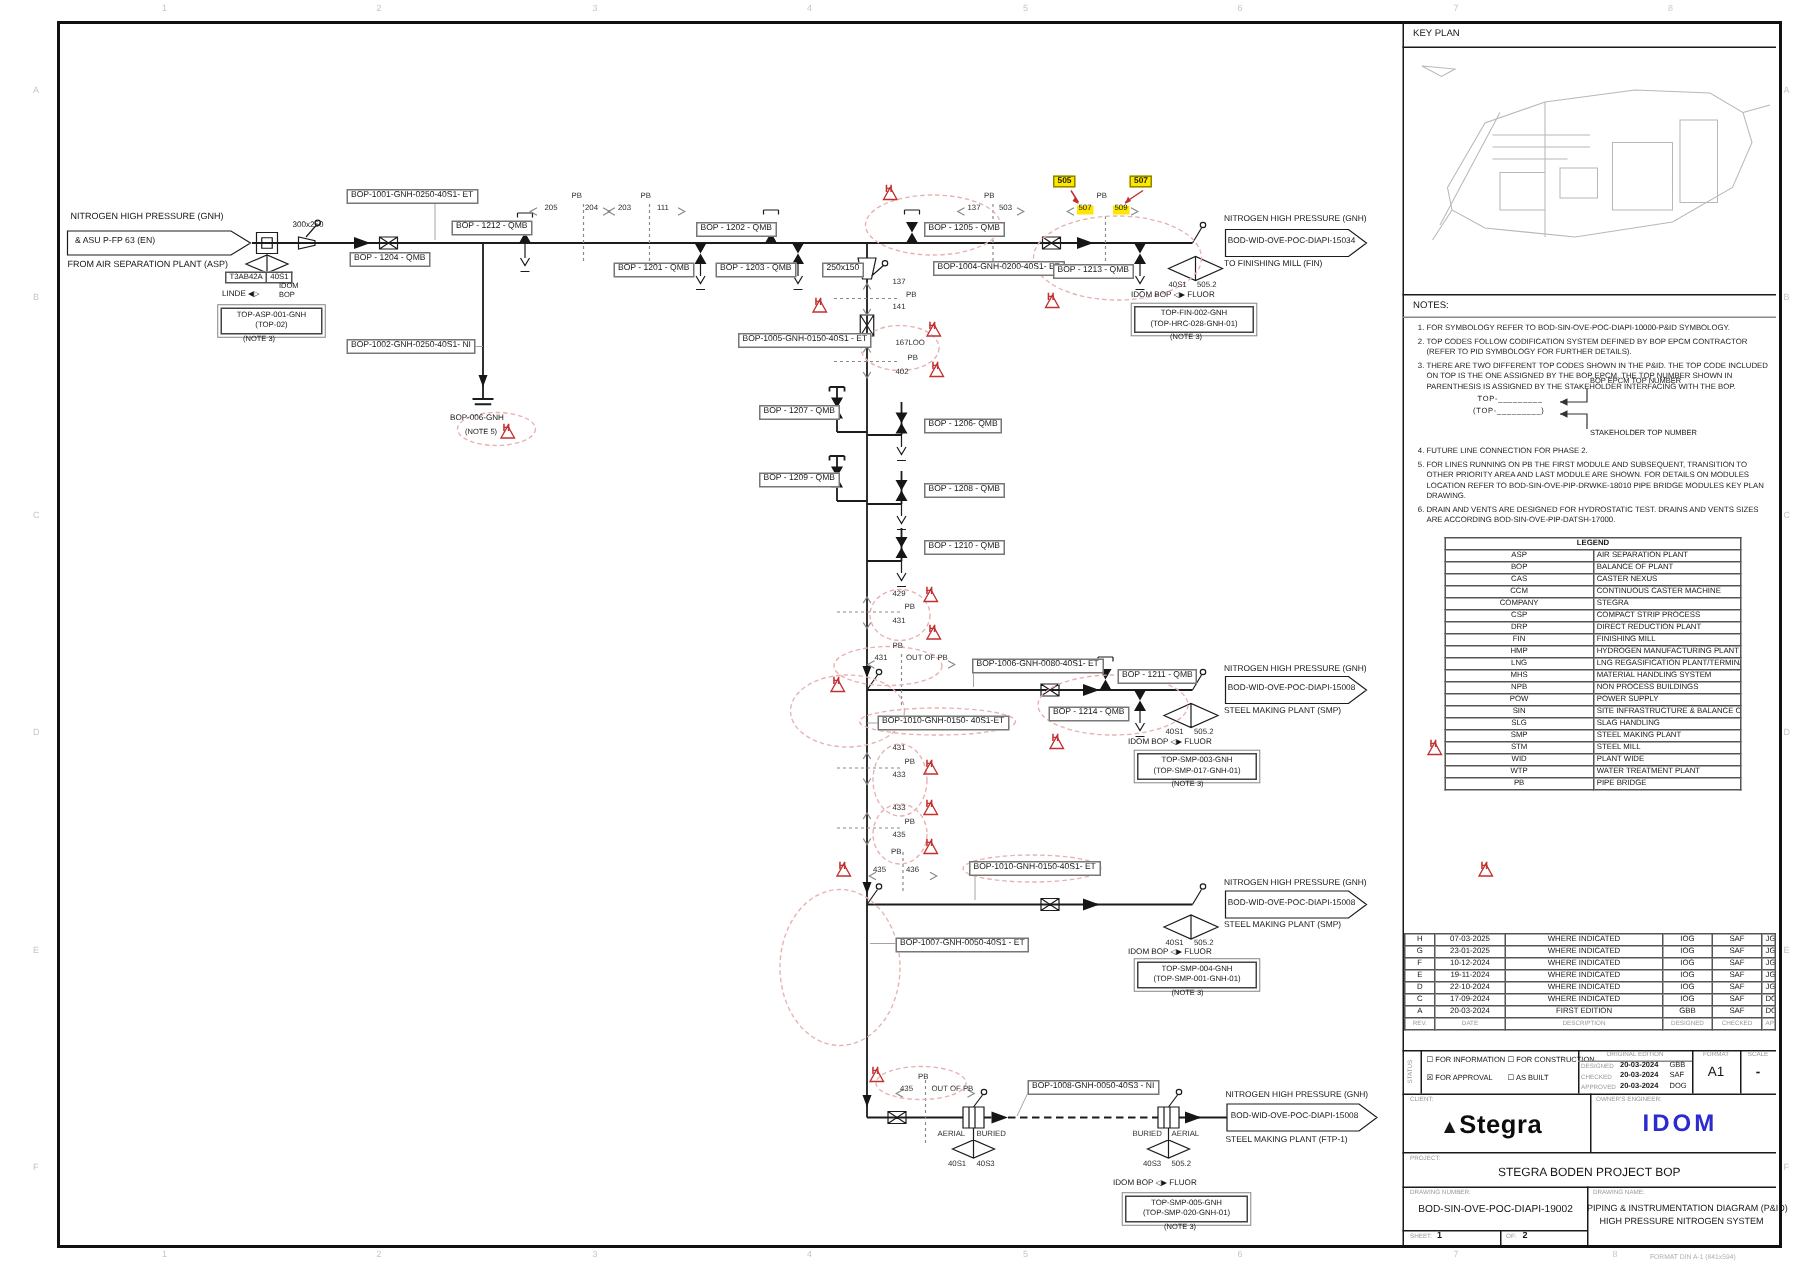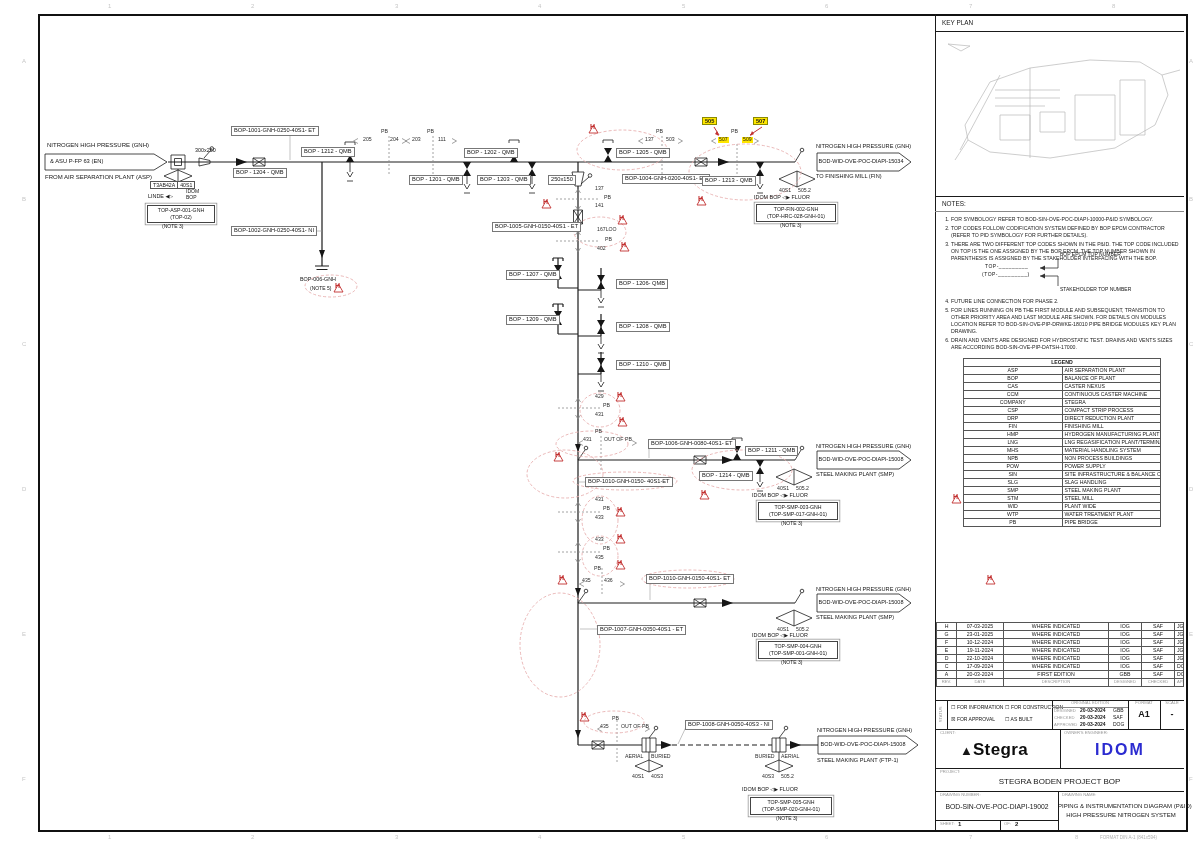--- a/index.html
+++ b/index.html
@@ -549,21 +549,21 @@
   <div class="d t5" style="left:1080px;top:708px;font-weight:bold;">20-03-2024</div>
   <div class="d t5" style="left:1113px;top:708px;">GBB</div>
   <div class="d cell-label" style="left:1054px;top:716px;">CHECKED</div>
   <div class="d t5" style="left:1080px;top:715px;font-weight:bold;">20-03-2024</div>
   <div class="d t5" style="left:1113px;top:715px;">SAF</div>
   <div class="d cell-label" style="left:1054px;top:723px;">APPROVED</div>
   <div class="d t5" style="left:1080px;top:722px;font-weight:bold;">20-03-2024</div>
   <div class="d t5" style="left:1113px;top:722px;">DOG</div>
   <div class="vl" style="left:1128px;top:700px;height:29px;"></div>
   <div class="d cell-label ctr" style="left:1128px;top:701px;width:32px;">FORMAT</div>
-  <div class="d ctr" style="left:1128px;top:709px;width:32px;font-size:9px;font-weight:bold;">A1</div>
+  <div class="d ctr" style="left:1128px;top:709px;width:32px;font-size:9px;font-weight:normal;">A1</div>
   <div class="vl" style="left:1160px;top:700px;height:29px;"></div>
   <div class="d cell-label ctr" style="left:1160px;top:701px;width:24px;">SCALE</div>
   <div class="d ctr" style="left:1160px;top:709px;width:24px;font-size:9px;font-weight:bold;">-</div>
 
   <div class="hl" style="left:935px;top:729px;width:249px;"></div>
   <div class="d cell-label" style="left:940px;top:731px;">CLIENT:</div>
   <div class="d" style="left:960px;top:740px;">
     <span style="font-size:13px;">▲</span><span class="logo-stegra">Stegra</span>
   </div>
   <div class="vl" style="left:1060px;top:729px;height:39px;"></div>

